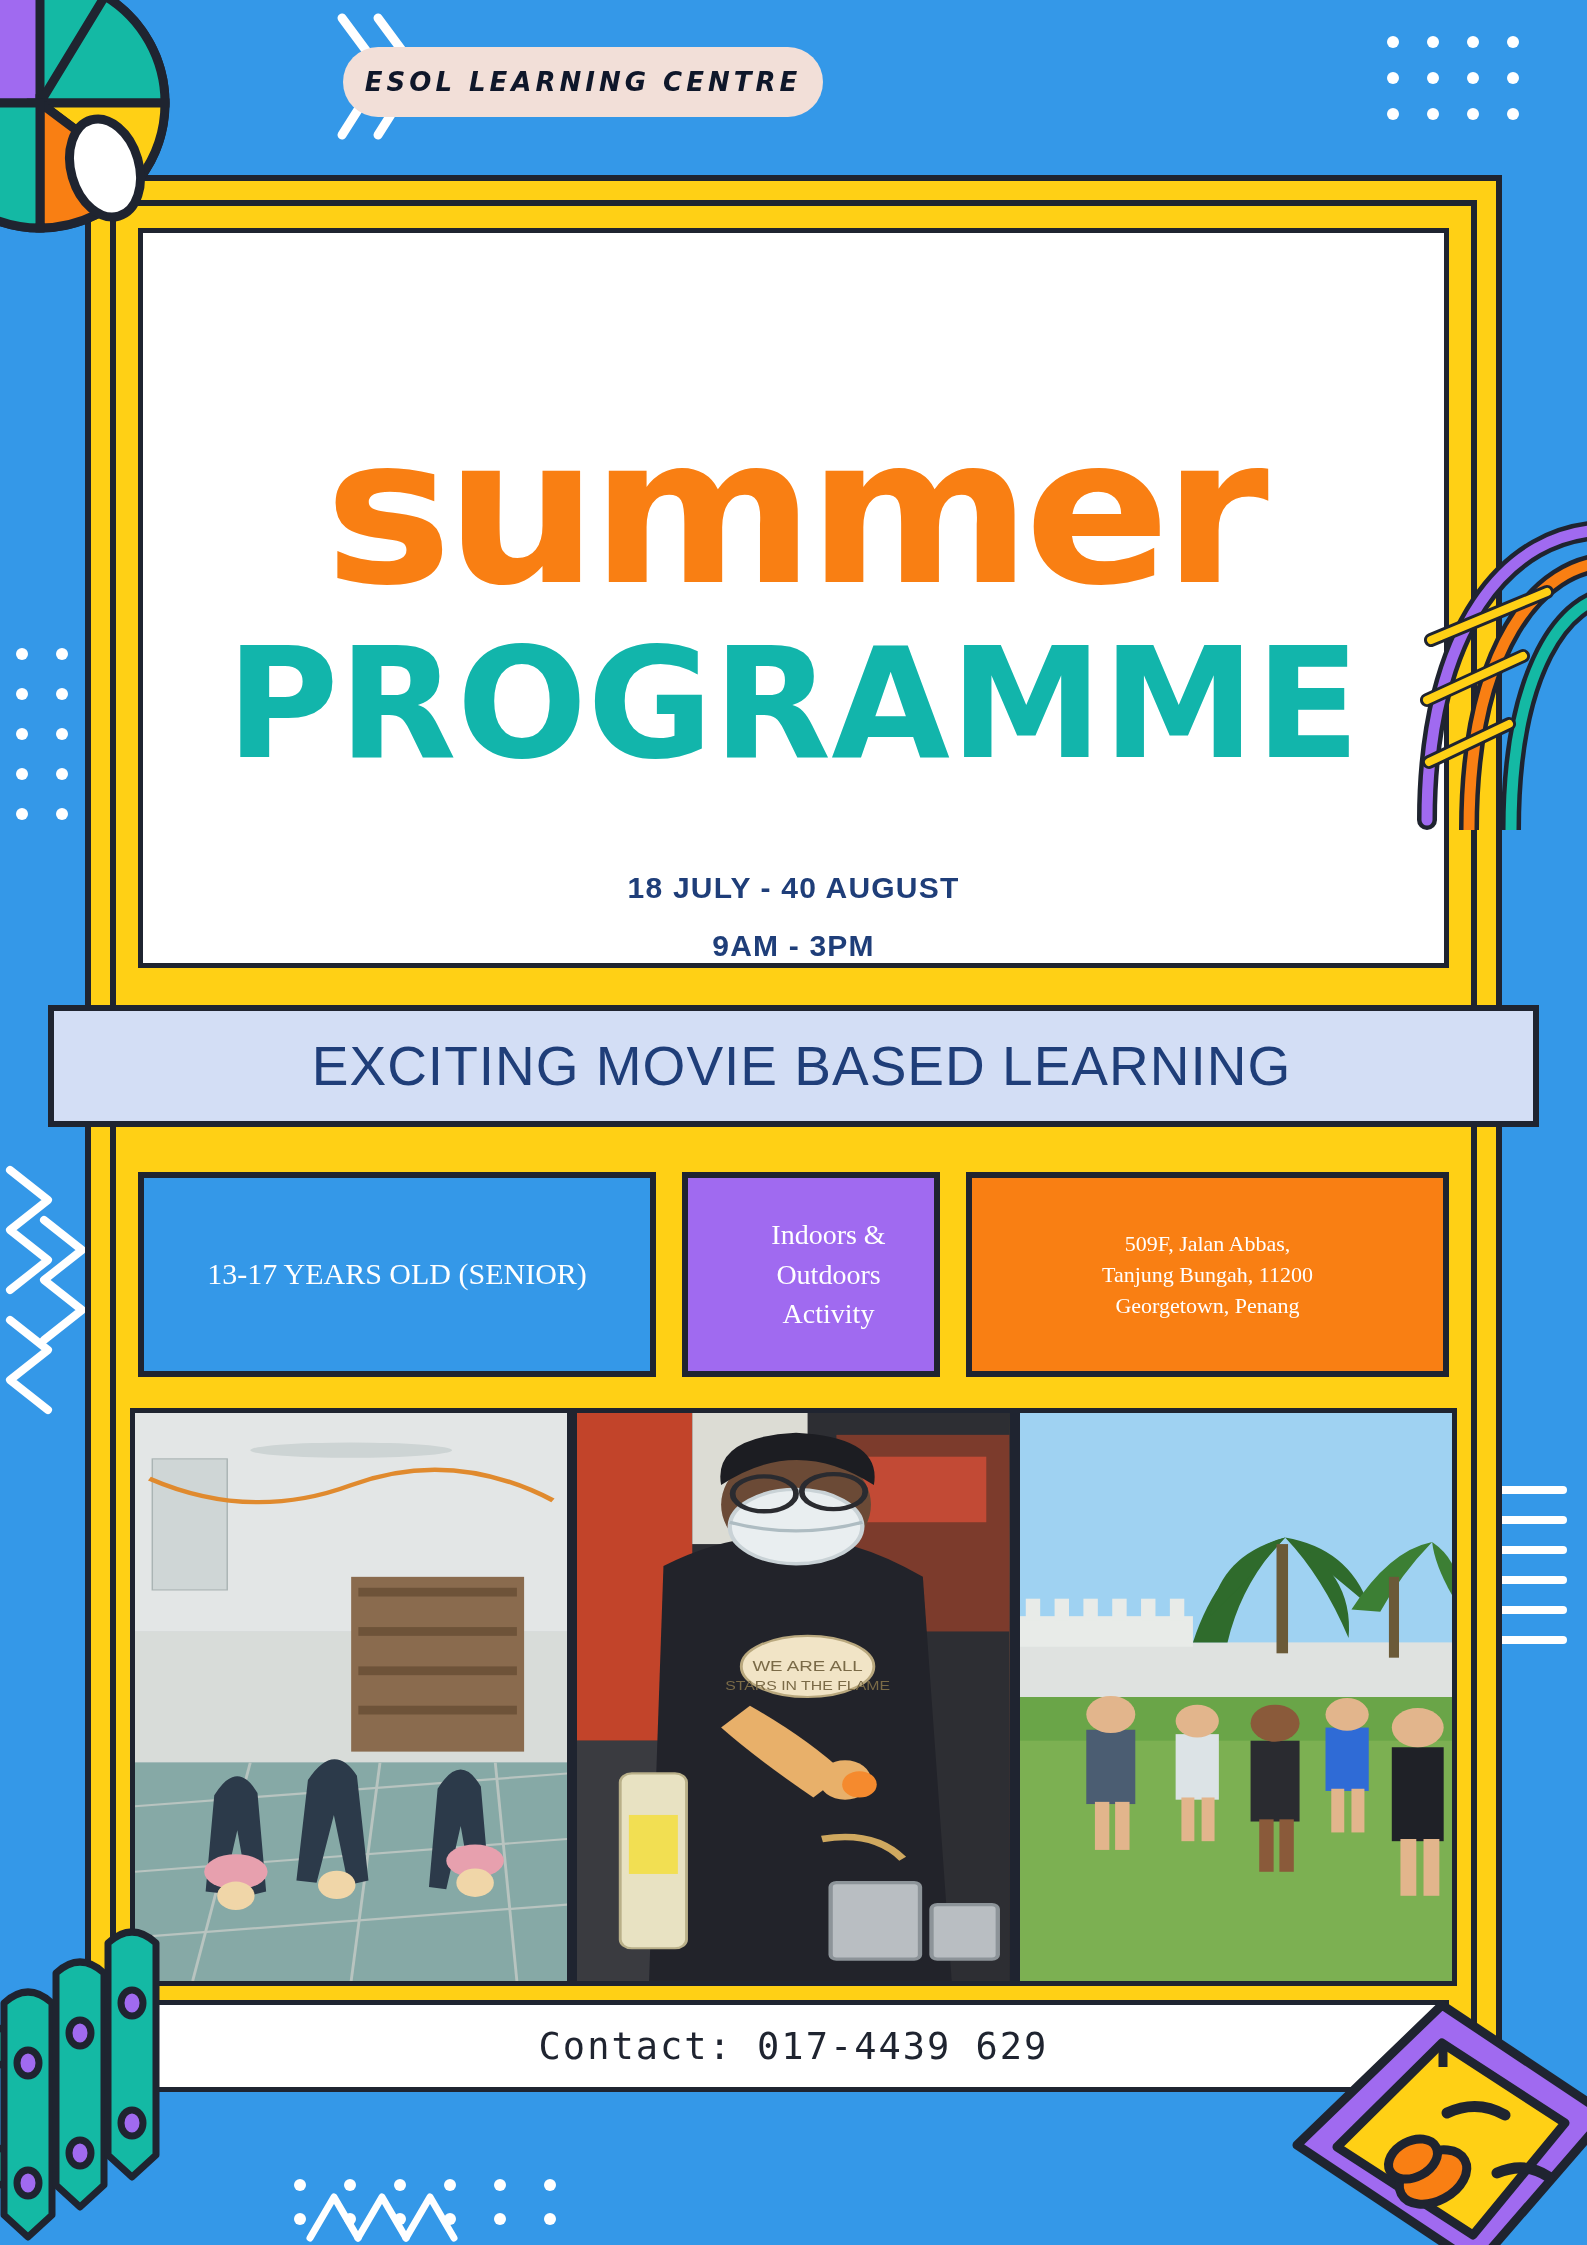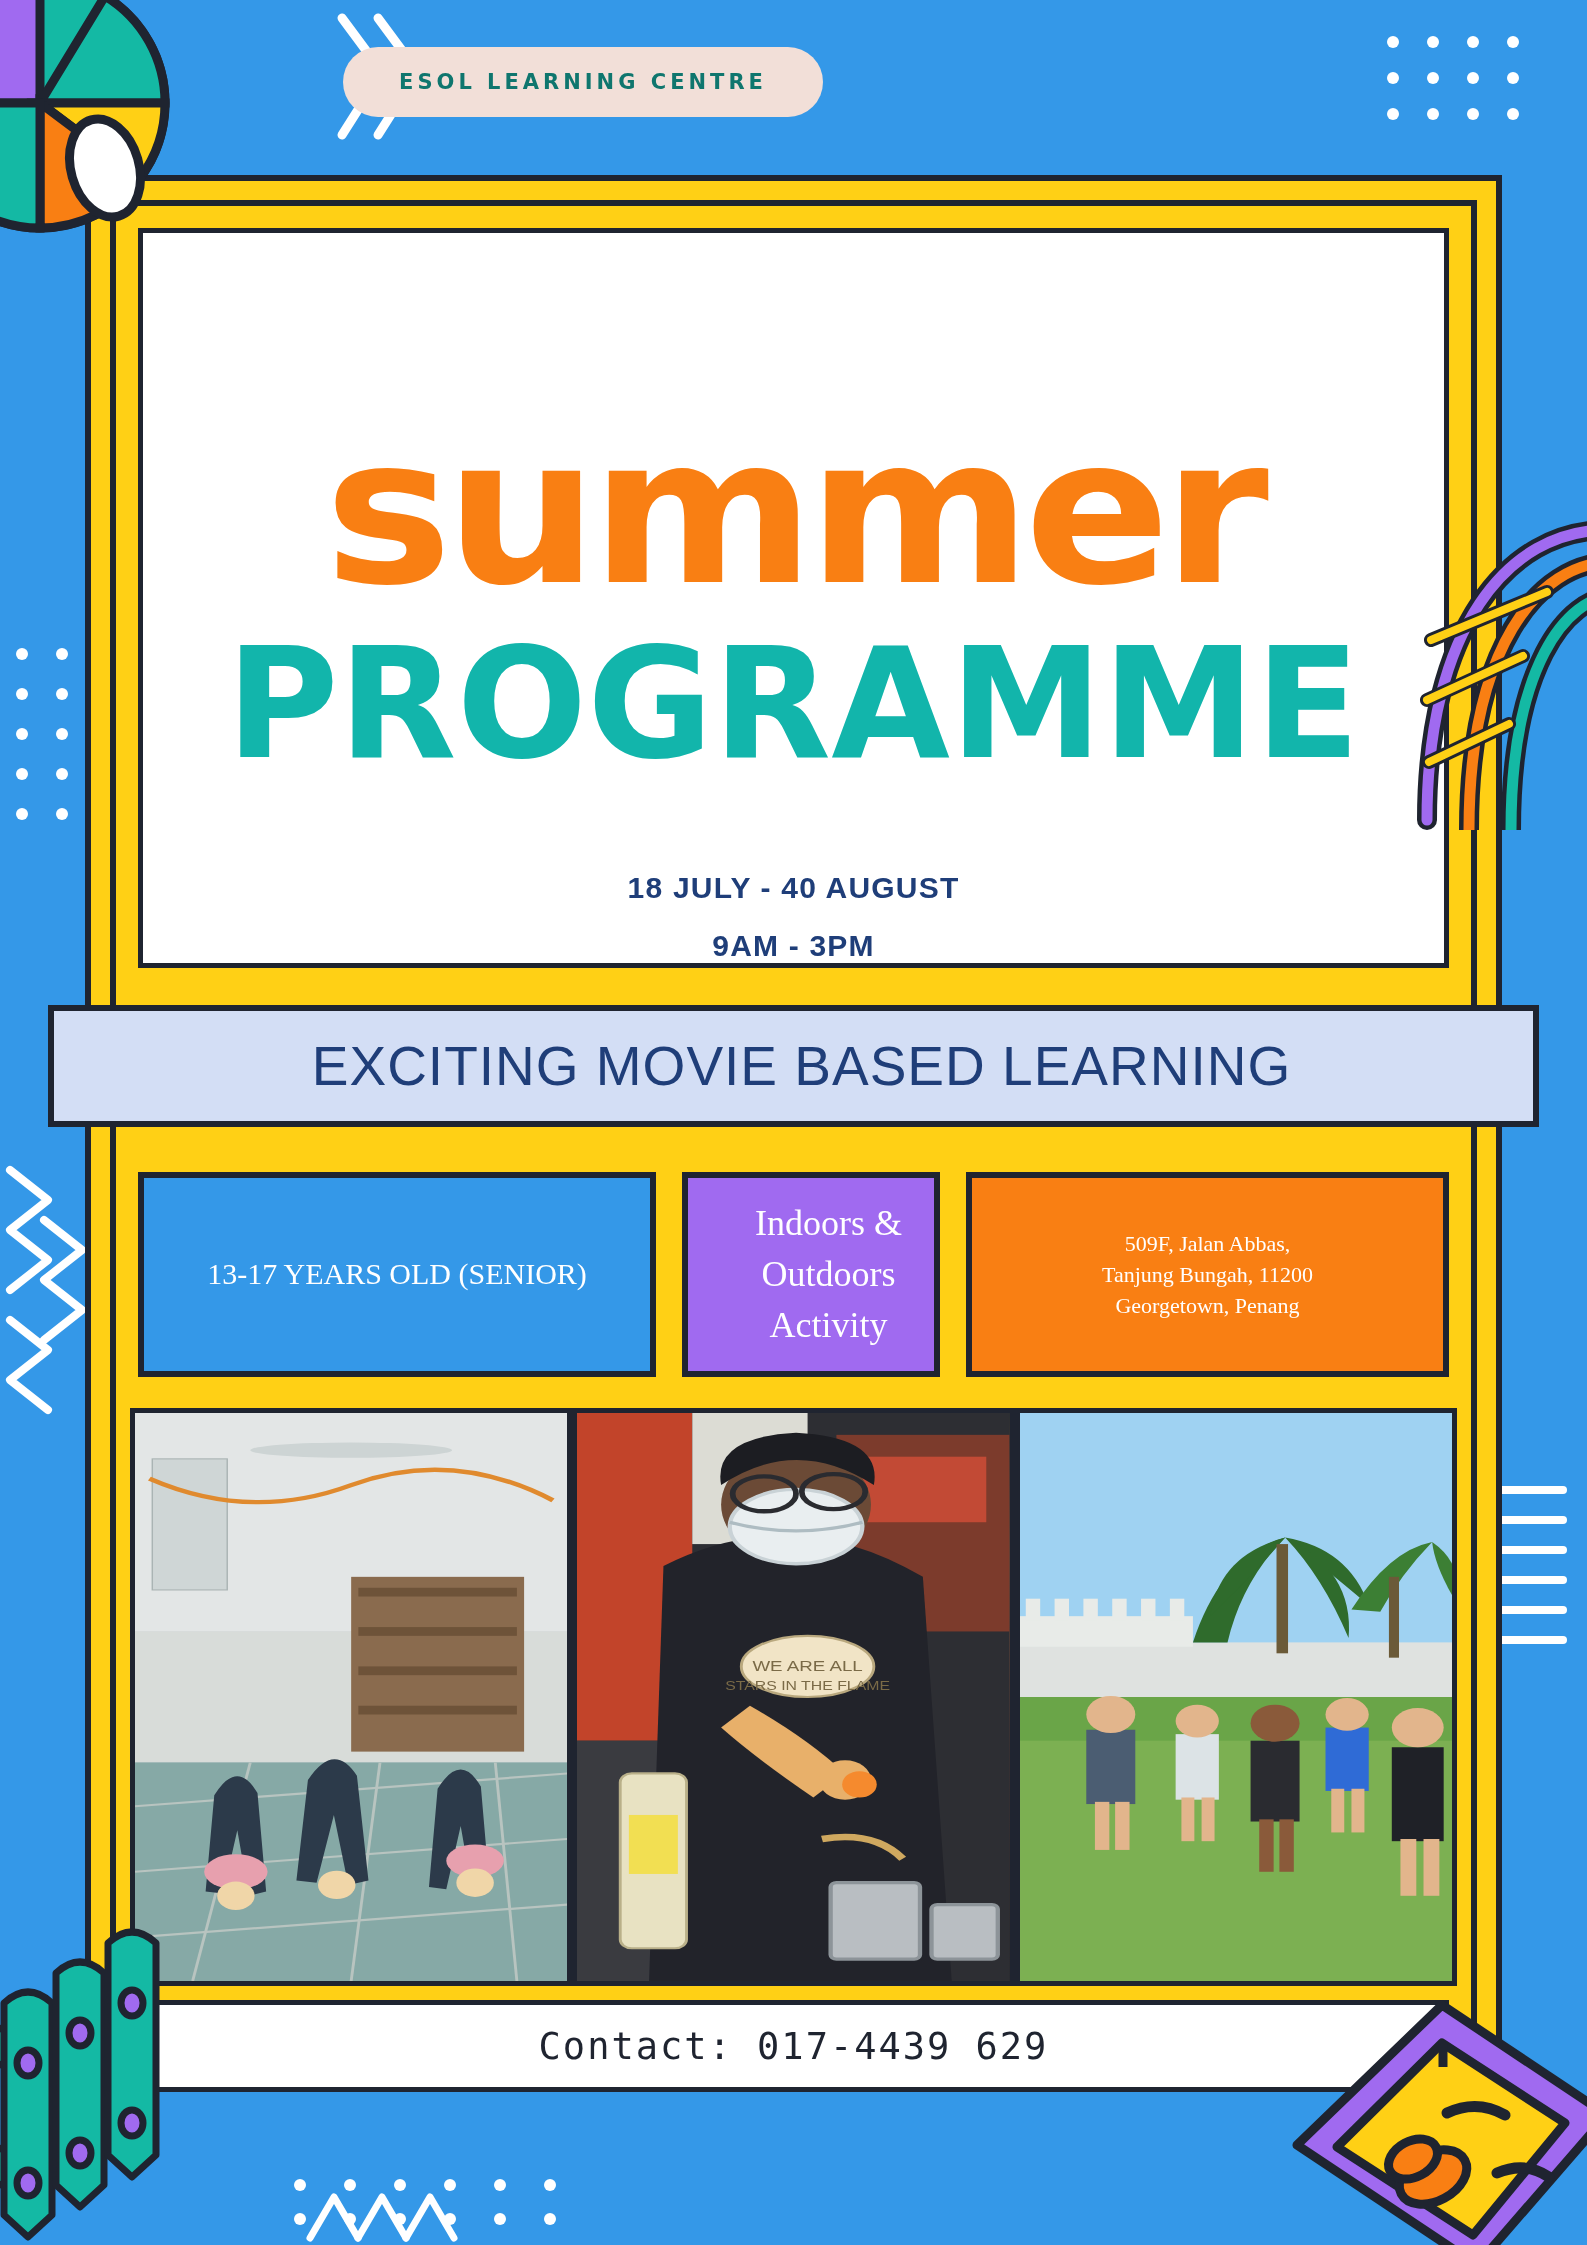--- a/index.html
+++ b/index.html
@@ -115,21 +115,21 @@
   }
   .info-box{
     border:6px solid #1F2430;
     display:flex; flex-direction:column;
     align-items:center; justify-content:center;
     color:#fff;
     font-family:"Liberation Serif", serif;
     text-align:center;
   }
   .box-age{ flex:0 0 518px; background:#3498E8; font-size:30px; line-height:1.95; }
-  .box-act{ flex:0 0 258px; background:#A06AF0; font-size:36px; line-height:1.42;padding-left:35px; }
+  .box-act{ flex:0 0 258px; background:#A06AF0; font-size:28px; line-height:1.42;padding-left:35px; }
   .box-addr{ flex:1 1 auto; background:#F97F13; font-size:22px; line-height:1.42; }
 
   
   .photos{
     position:absolute; left:130px; right:130px; top:1408px;
     height:578px;
     display:flex; gap:0;
   }
   .photo{
     flex:1 1 0;
@@ -158,23 +158,24 @@
   .header-pill{
     position:absolute; left:343px; top:47px;
     width:480px; height:70px;
     background:#F2DFD8; border-radius:35px;
     display:flex; align-items:center; justify-content:center;
     z-index:6;
   }
   .header-pill span{
     font-family:"DejaVu Sans", sans-serif;
     font-weight:bold;
-    font-size:21px;
+    font-size:26px;
     letter-spacing:4px;
-    color:#0f766e;
+    color:#0f172a;
+    font-style:italic;
   }
 </style>
 </head>
 <body>
 
 <svg class="deco chev-tl" viewBox="0 0 110 140">
   <path d="M12 8 L52 62 L12 125" fill="none" stroke="#fff" stroke-width="9" stroke-linecap="round" stroke-linejoin="round"></path>
   <path d="M48 8 L88 62 L48 125" fill="none" stroke="#fff" stroke-width="9" stroke-linecap="round" stroke-linejoin="round"></path>
 </svg>
 

